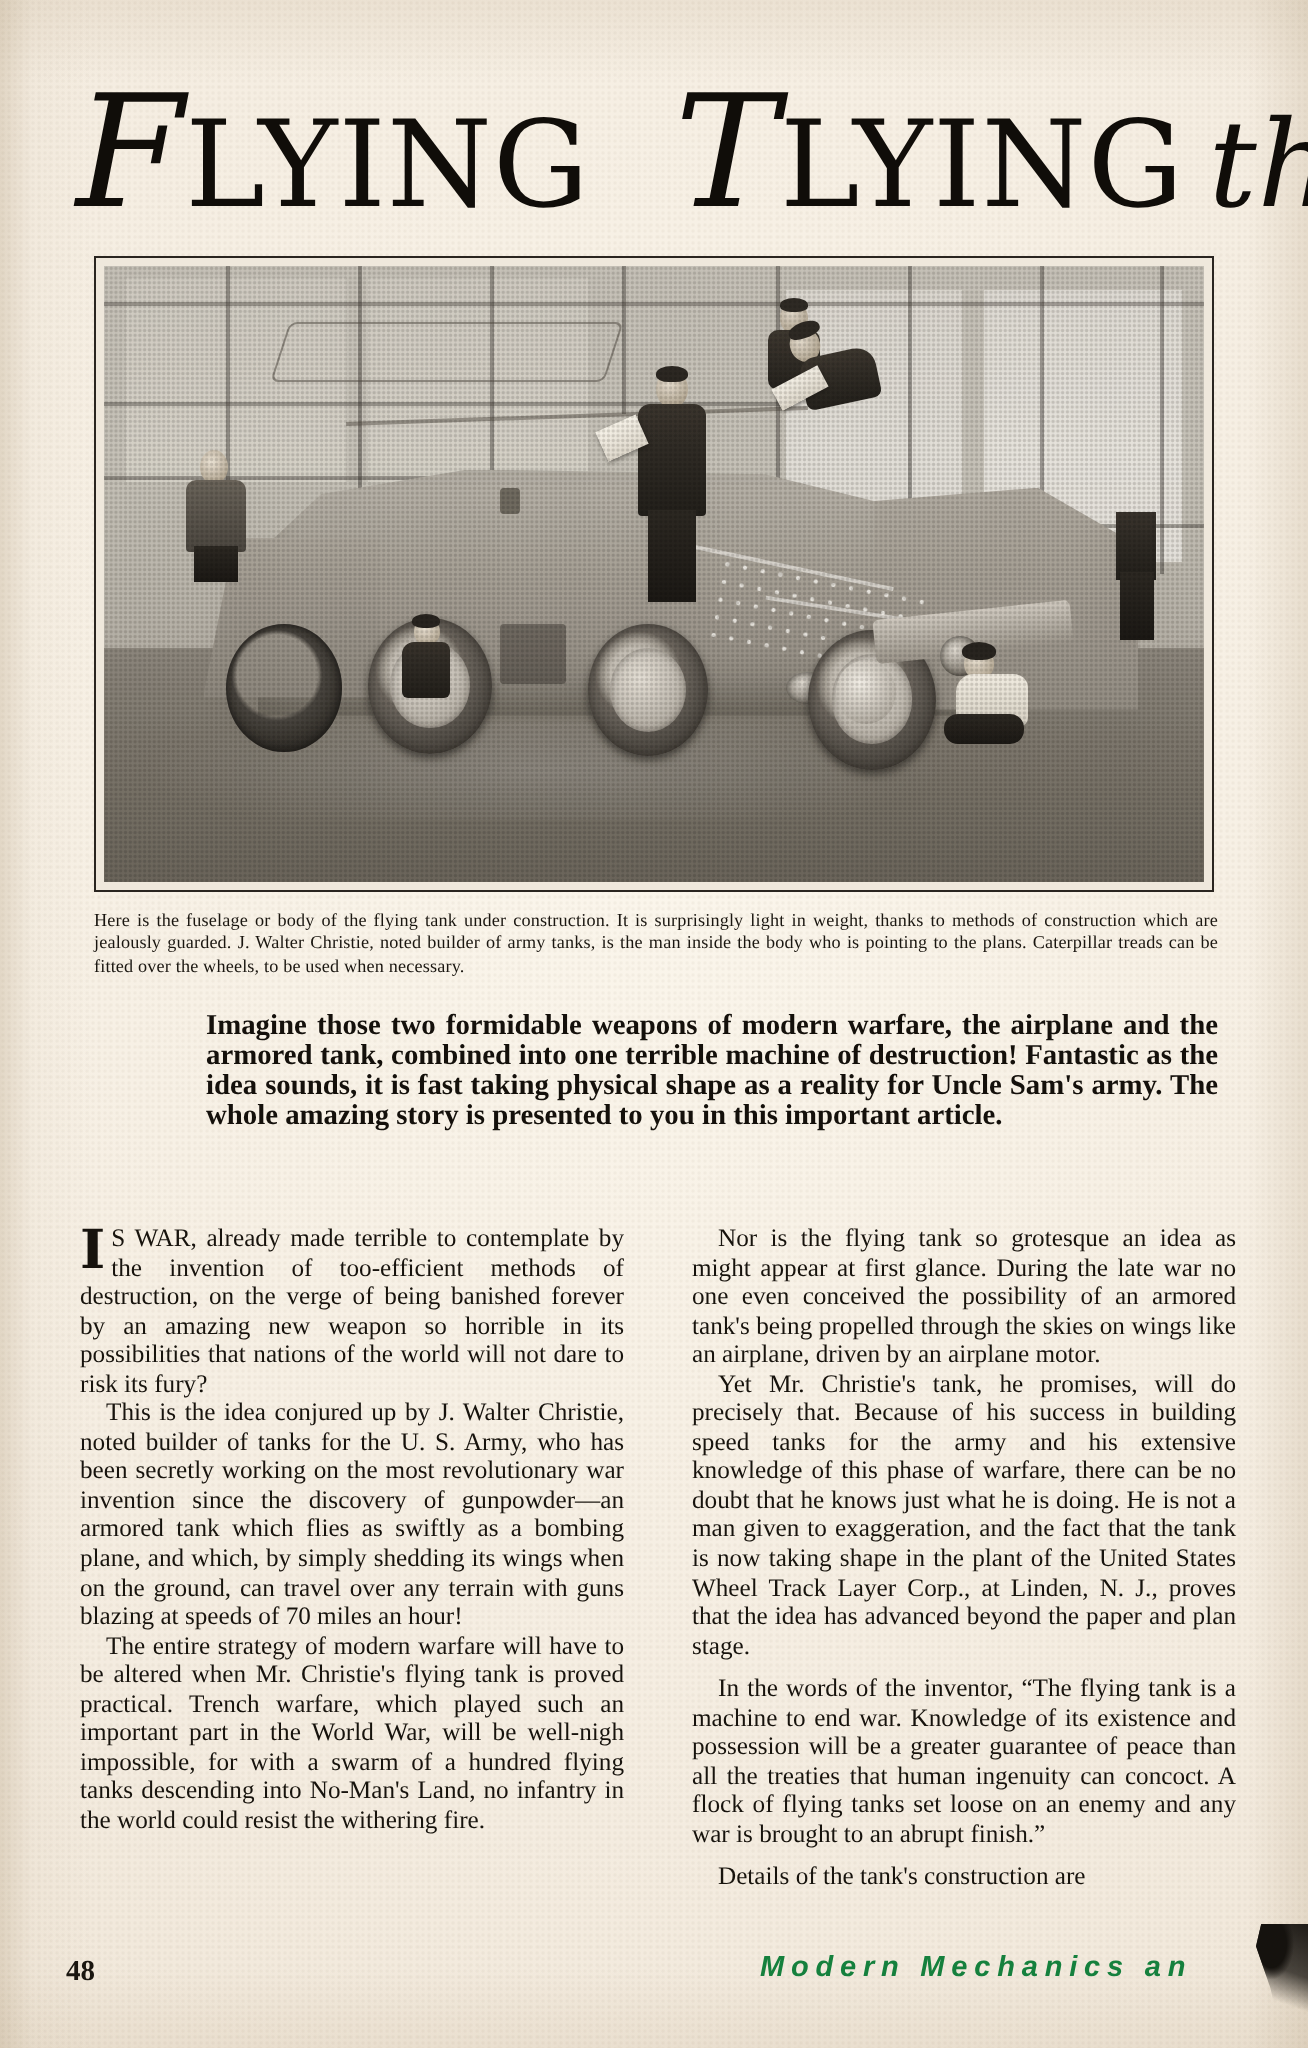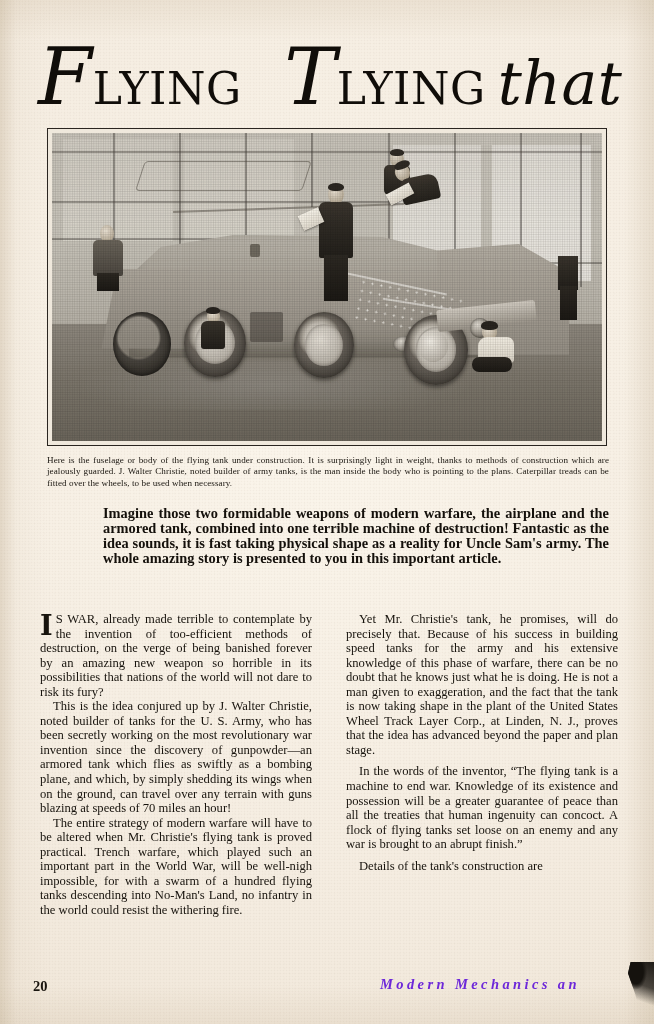--- a/index.html
+++ b/index.html
@@ -54,21 +54,21 @@
     letter-spacing: 0.5px;
     white-space: nowrap;
     color: #100d09;
   }
   .headline .w1 { font-style: italic; font-weight: 400; }
   .headline .cap {
     font-size: 78px;
     font-style: italic;
     font-weight: 400;
   }
-  .headline .sm { font-size: 44px; font-style: normal; margin-top: 34px; }
+  .headline .sm { font-size: 60px; font-style: normal; margin-top: 34px; }
   .headline .tail {
     font-style: italic;
     font-size: 60px;
     margin-left: 12px;
   }
 
   
   .photo-frame {
     position: absolute;
     left: 47px;
@@ -300,26 +300,26 @@
     font-family: "Liberation Serif", serif;
     font-weight: bold;
     font-size: 14.5px;
     color: #1a1610;
   }
   .running-foot {
     position: absolute;
     left: 380px;
     top: 976px;
     width: 260px;
-    font-family: Liberation Serif, serif;
+    font-family: Liberation Sans, sans-serif;
     font-style: italic;
     font-weight: bold;
     font-size: 14.5px;
     letter-spacing: 3.4px;
-    color: #6d28d9;
+    color: #15803d;
     white-space: nowrap;
   }
   .edge-blot {
     position: absolute;
     right: 0px;
     top: 962px;
     width: 26px;
     height: 62px;
     background:
       radial-gradient(60% 40% at 30% 16%, #15120e 0%, #15120e 48%, rgba(21,18,14,0) 72%),
@@ -445,27 +445,28 @@
 
     <div class="cols">
 
       <div class="col left">
         <p class="first"><span class="dropcap">I</span><span>S WAR, already made terrible to contemplate by the invention of too-efficient methods of destruction, on the verge of being banished forever by an amazing new weapon so horrible in its possibilities that nations of the world will not dare to risk its fury?</span></p>
         <p>This is the idea conjured up by J. Walter Christie, noted builder of tanks for the U. S. Army, who has been secretly working on the most revolutionary war invention since the discovery of gunpowder—an armored tank which flies as swiftly as a bombing plane, and which, by simply shedding its wings when on the ground, can travel over any terrain with guns blazing at speeds of 70 miles an hour!</p>
         <p>The entire strategy of modern warfare will have to be altered when Mr. Christie's flying tank is proved practical. Trench warfare, which played such an important part in the World War, will be well-nigh impossible, for with a swarm of a hundred flying tanks descending into No-Man's Land, no infantry in the world could resist the withering fire.</p>
       </div>
 
       <div class="col right">
+        <p>Nor is the flying tank so grotesque an idea as might appear at first glance. During the late war no one even conceived the possibility of an armored tank's being propelled through the skies on wings like an airplane, driven by an airplane motor.</p>
         <p>Yet Mr. Christie's tank, he promises, will do precisely that. Because of his success in building speed tanks for the army and his extensive knowledge of this phase of warfare, there can be no doubt that he knows just what he is doing. He is not a man given to exaggeration, and the fact that the tank is now taking shape in the plant of the United States Wheel Track Layer Corp., at Linden, N. J., proves that the idea has advanced beyond the paper and plan stage.</p>
         <div class="gap"></div>
         <p>In the words of the inventor, “The flying tank is a machine to end war. Knowledge of its existence and possession will be a greater guarantee of peace than all the treaties that human ingenuity can concoct. A flock of flying tanks set loose on an enemy and any war is brought to an abrupt finish.”</p>
         <div class="gap"></div>
         <p>Details of the tank's construction are</p>
       </div>
 
     </div>
 
-    <div class="folio">20</div>
+    <div class="folio">48</div>
     <div class="running-foot">Modern Mechanics an</div>
     <div class="edge-blot"></div>
 
   </div>
 </div>
 
 </body></html>

